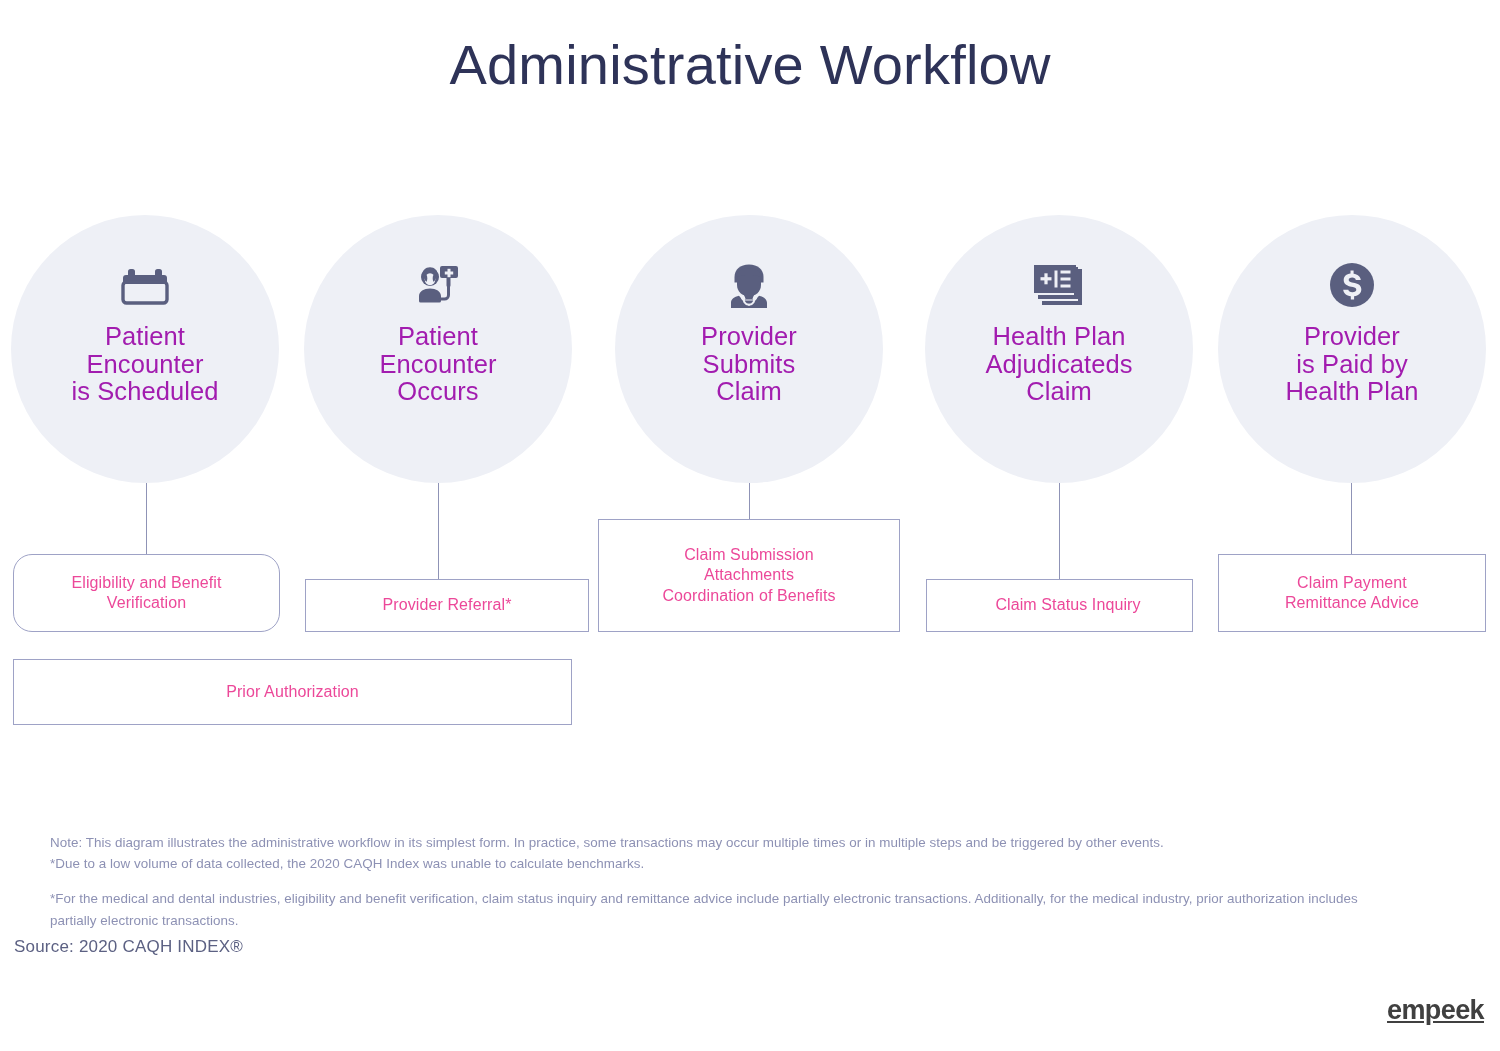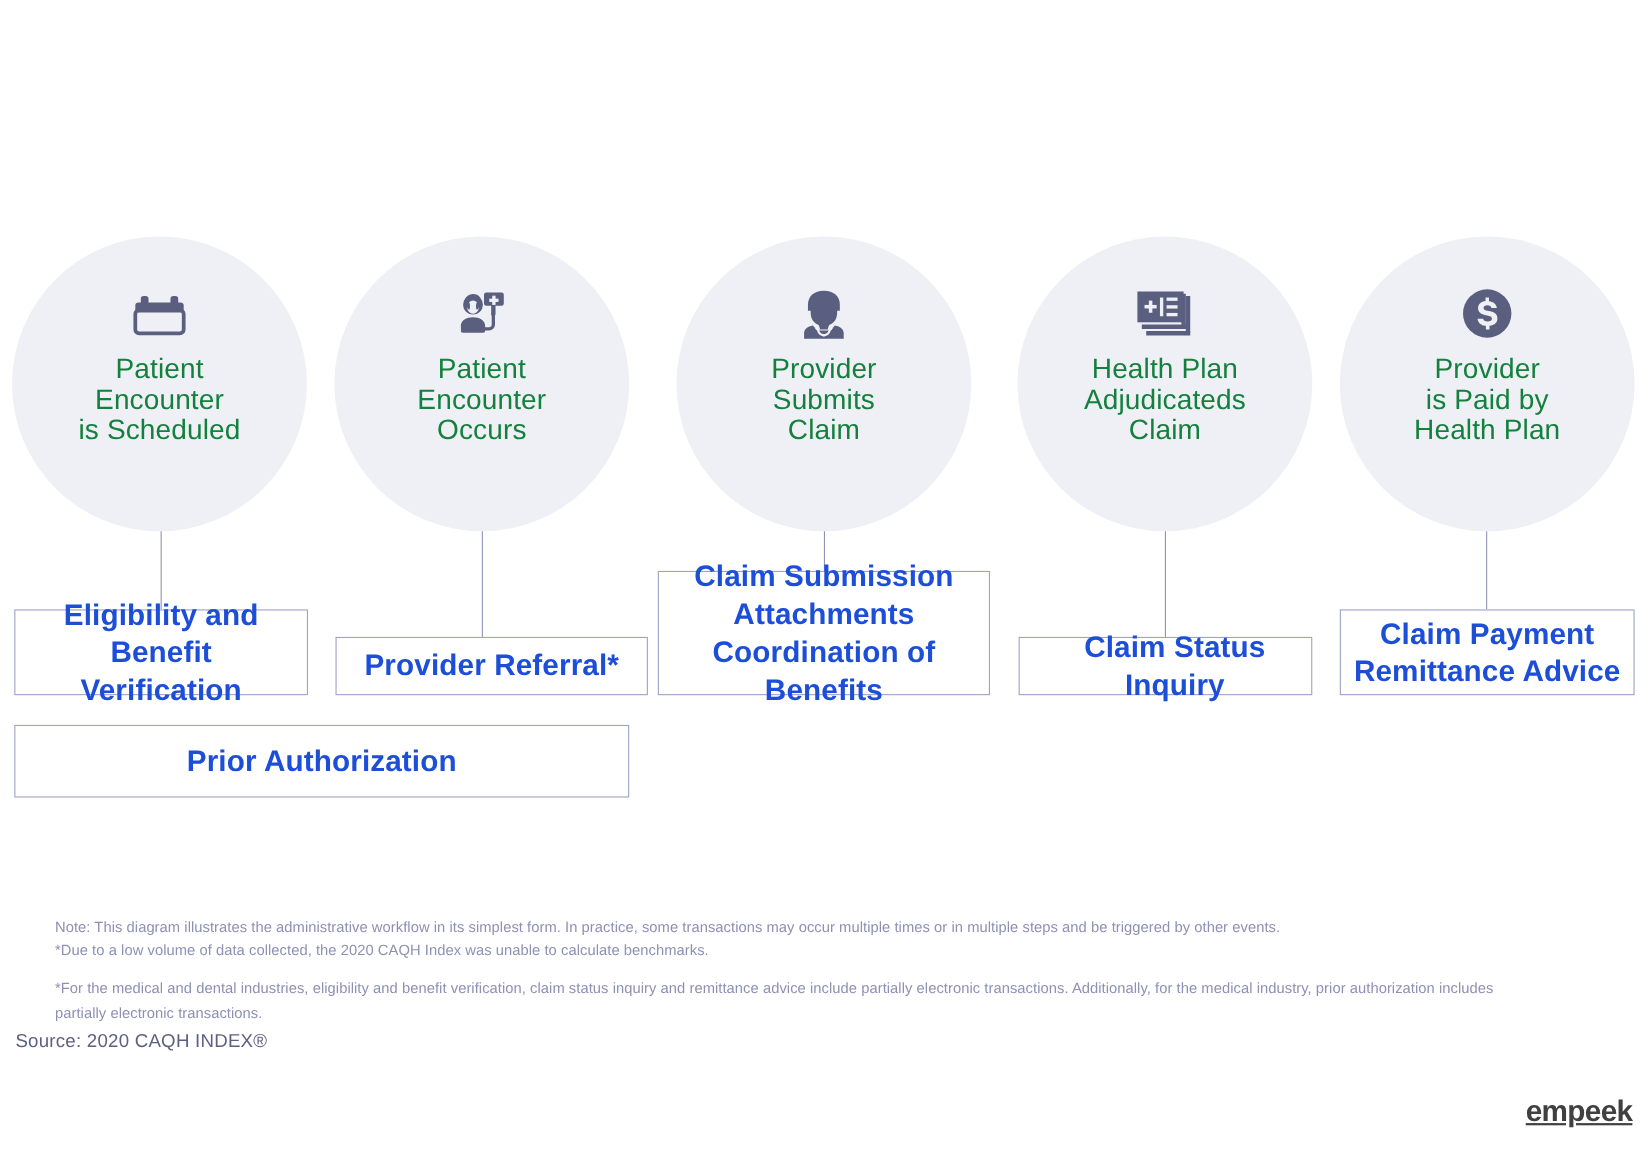--- a/index.html
+++ b/index.html
@@ -53,21 +53,21 @@
     align-items: center;
     justify-content: center;
     color: #5a5f7f;
   }
   .stage-icon svg { display: block; }
   .stage-label {
     margin-top: 12px;
     text-align: center;
     font-size: 25.5px;
     line-height: 1.08;
-    color: #15803d;
+    color: #a21caf;
     white-space: pre-line;
     letter-spacing: 0.1px;
   }
 
   
   .connector {
     position: absolute;
     width: 1px;
     background: #8f93b6;
   }
@@ -75,26 +75,25 @@
   
   .wf-box {
     position: absolute;
     box-sizing: border-box;
     border: 1px solid #9ea2c6;
     background: #ffffff;
     display: flex;
     align-items: center;
     justify-content: center;
     text-align: center;
-    color: #1d4ed8;
-    font-size: 27px;
+    color: #ec4899;
+    font-size: 16px;
     line-height: 1.27;
     white-space: pre-line;
     letter-spacing: 0.1px;
-    font-weight: bold;
   }
 
   
   .footnote {
     position: absolute;
     color: #8d91b4;
     font-size: 13.4px;
     line-height: 1.62;
     letter-spacing: 0.05px;
     margin-left: 36px;
@@ -118,20 +117,21 @@
     color: #404040;
     letter-spacing: -0.6px;
     text-decoration: underline;
   }
 </style>
 </head>
 <body>
 
 <div id="page">
 
+  <div id="page-title">Administrative Workflow</div>
 
   <div class="stage-circle" style="left:11px;">
     <div class="stage-icon">
       <svg width="48" height="48" viewBox="0 0 48 48" fill="none">
         <rect x="7" y="8" width="7" height="9" rx="2.6" fill="#5a5f7f"></rect>
         <rect x="34" y="8" width="7" height="9" rx="2.6" fill="#5a5f7f"></rect>
         <path d="M5 14h38a3 3 0 0 1 3 3v6H2v-6a3 3 0 0 1 3-3z" fill="#5a5f7f"></path>
         <rect x="2" y="21" width="44" height="21" rx="3.5" stroke="#5a5f7f" stroke-width="3.4" fill="none"></rect>
       </svg>
     </div>
@@ -211,21 +211,21 @@
 is Paid by
 Health Plan</div>
   </div>
 
   <div class="connector" style="left:146px; top:483px; height:71px;"></div>
   <div class="connector" style="left:438px; top:483px; height:96px;"></div>
   <div class="connector" style="left:749px; top:483px; height:36px;"></div>
   <div class="connector" style="left:1059px; top:483px; height:96px;"></div>
   <div class="connector" style="left:1351px; top:483px; height:71px;"></div>
 
-  <div class="wf-box" style="left:13px;   top:554px; width:267px; height:78px;">Eligibility and Benefit
+  <div class="wf-box" style="left:13px;   top:554px; width:267px; height:78px;border-radius:19px;">Eligibility and Benefit
 Verification</div>
 
   <div class="wf-box" style="left:305px;  top:579px; width:284px; height:53px;">Provider Referral*</div>
 
   <div class="wf-box" style="left:598px;  top:519px; width:302px; height:113px;">Claim Submission
 Attachments
 Coordination of Benefits</div>
 
   <div class="wf-box" style="left:926px;  top:579px; width:267px; height:53px;padding-left:17px;">Claim Status Inquiry</div>
 

